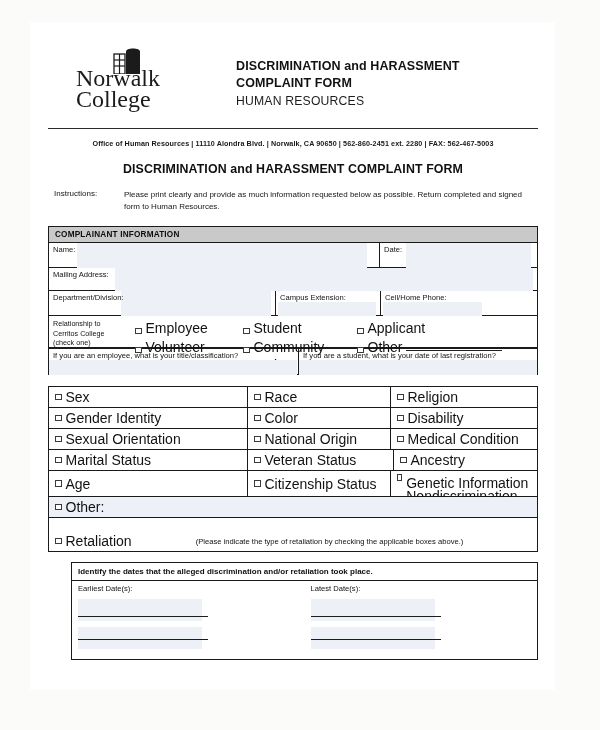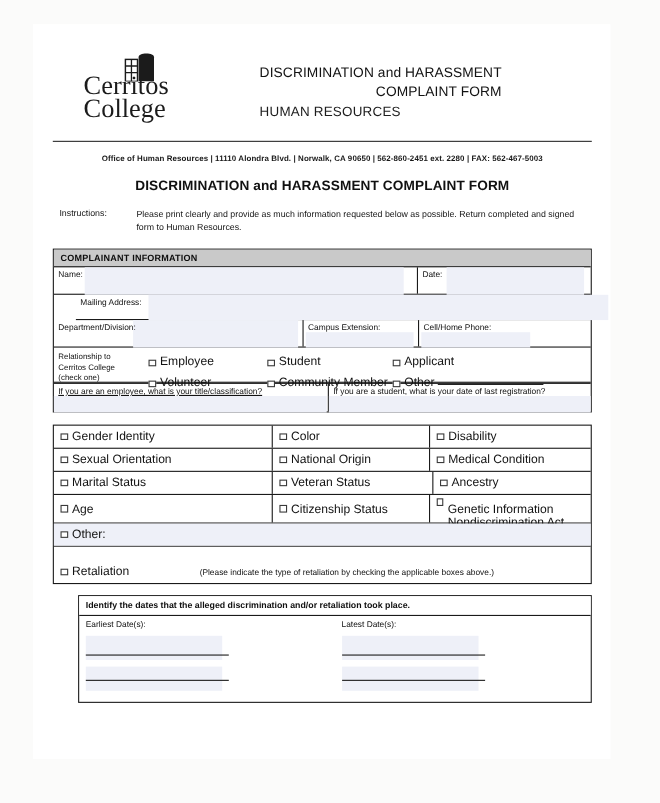--- a/index.html
+++ b/index.html
@@ -60,25 +60,24 @@
     padding-top: 18px;
   }
   .logo-word .w2 { display: block; }
 
   .title-block {
     padding-left: 33px;
     padding-top: 8px;
   }
   .title-l1, .title-l2 {
     font-size: 12.5px;
-    font-weight: normal;
+    font-weight: bold;
     color: #121212;
     line-height: 17px;
     letter-spacing: 0.1px;
-    text-align: right;
   }
   .title-l3 {
     font-size: 12.2px;
     font-weight: normal;
     color: #1d1d1d;
     line-height: 18px;
     letter-spacing: 0.2px;
   }
 
   .rule {
@@ -183,21 +182,21 @@
   .cb {
     display: inline-block;
     width: 6.5px;
     height: 6.5px;
     border: 1px solid #3a3a3a;
     background: #fff;
     vertical-align: -1px;
     margin-right: 4px;
     box-sizing: border-box;
   }
-  .cbtext { font-size: 11px; color: #121212; }
+  .cbtext { font-size: 14px; color: #121212; }
   .rel-left {
     width: 78px;
     flex: 0 0 78px;
     border-right: none;
     font-size: 7.2px;
     line-height: 9.6px;
     padding: 3px 4px 3px 4px;
     color: #121212;
   }
   .rel-grid {
@@ -287,21 +286,21 @@
     <div class="masthead">
       <div class="logo-block">
         <svg class="logo-mark" viewBox="0 0 30 26">
           <path d="M14 4 C14 1.6 17 0.6 21 0.6 C25 0.6 28 1.6 28 4 L28 26 L14 26 Z" fill="#1b1b1b"></path>
           <rect x="2" y="6" width="11" height="20" fill="none" stroke="#1b1b1b" stroke-width="1.3"></rect>
           <line x1="2" y1="12" x2="13" y2="12" stroke="#1b1b1b" stroke-width="1.2"></line>
           <line x1="2" y1="18" x2="13" y2="18" stroke="#1b1b1b" stroke-width="1.2"></line>
           <line x1="7.5" y1="6" x2="7.5" y2="26" stroke="#1b1b1b" stroke-width="1.2"></line>
         </svg>
         <div class="logo-word">
-          <span class="w1">Cerritos</span>
+          <span class="w1">Norwalk</span>
           <span class="w2">College</span>
         </div>
       </div>
       <div class="title-block">
         <div class="title-l1">DISCRIMINATION and HARASSMENT</div>
         <div class="title-l2">COMPLAINT FORM</div>
         <div class="title-l3">HUMAN RESOURCES</div>
       </div>
     </div>
 
@@ -323,21 +322,21 @@
         <div class="cell" style="width:331px;flex:0 0 331px;">
           <span class="lbl">Name:</span>
           <span class="fill" style="left:28px;top:0;width:290px;height:25px;"></span>
         </div>
         <div class="cell" style="flex:1;">
           <span class="lbl">Date:</span>
           <span class="fill" style="left:26px;top:0;width:125px;height:25px;"></span>
         </div>
       </div>
 
-      <div class="row" style="height:23px;margin-left:20px;">
+      <div class="row" style="height:23px;">
         <div class="cell" style="flex:1;">
           <span class="lbl">Mailing Address:</span>
           <span class="fill" style="left:66px;top:0;width:418px;height:23px;"></span>
         </div>
       </div>
 
       <div class="row" style="height:25px;">
         <div class="cell" style="width:227px;flex:0 0 227px;">
           <span class="lbl">Department/Division:</span>
           <span class="fill" style="left:72px;top:0;width:150px;height:25px;"></span>
@@ -378,33 +377,47 @@
               <span class="cb"></span><span class="cbtext">Community Member</span>
             </div>
             <div class="rel-col3">
               <span class="cb"></span><span class="cbtext">Other</span><span class="other-rule"></span>
             </div>
           </div>
         </div>
       </div>
 
       <div class="row" style="height:26px;border-top:1.1px solid #1a1a1a;">
-        <div class="cell" style="width:250px;flex:0 0 250px;text-decoration:underline;">
+        <div class="cell" style="width:250px;flex:0 0 250px;">
           <span class="lbl">If you are an employee, what is your title/classification?</span>
           <span class="fill" style="left:0;top:11px;width:248px;height:15px;"></span>
         </div>
         <div class="cell" style="flex:1;">
           <span class="lbl">If you are a student, what is your date of last registration?</span>
           <span class="fill" style="left:0;top:11px;width:238px;height:15px;"></span>
         </div>
       </div>
     </div>
 
     <div class="block sec2">
 
+      <div class="grow" style="border-bottom:1.1px solid #1a1a1a;">
+        <div class="gcell g-c1">
+          <span class="cb"></span>
+            <span class="cbtext">Sex</span>
+        </div>
+        <div class="gcell g-c2">
+          <span class="cb"></span>
+            <span class="cbtext">Race</span>
+        </div>
+        <div class="gcell g-c3">
+          <span class="cb"></span>
+            <span class="cbtext">Religion</span>
+        </div>
+      </div>
 
       <div class="grow" style="border-bottom:1.1px solid #1a1a1a;">
         <div class="gcell g-c1">
           <span class="cb"></span>
             <span class="cbtext">Gender Identity</span>
         </div>
         <div class="gcell g-c2">
           <span class="cb"></span>
             <span class="cbtext">Color</span>
         </div>

